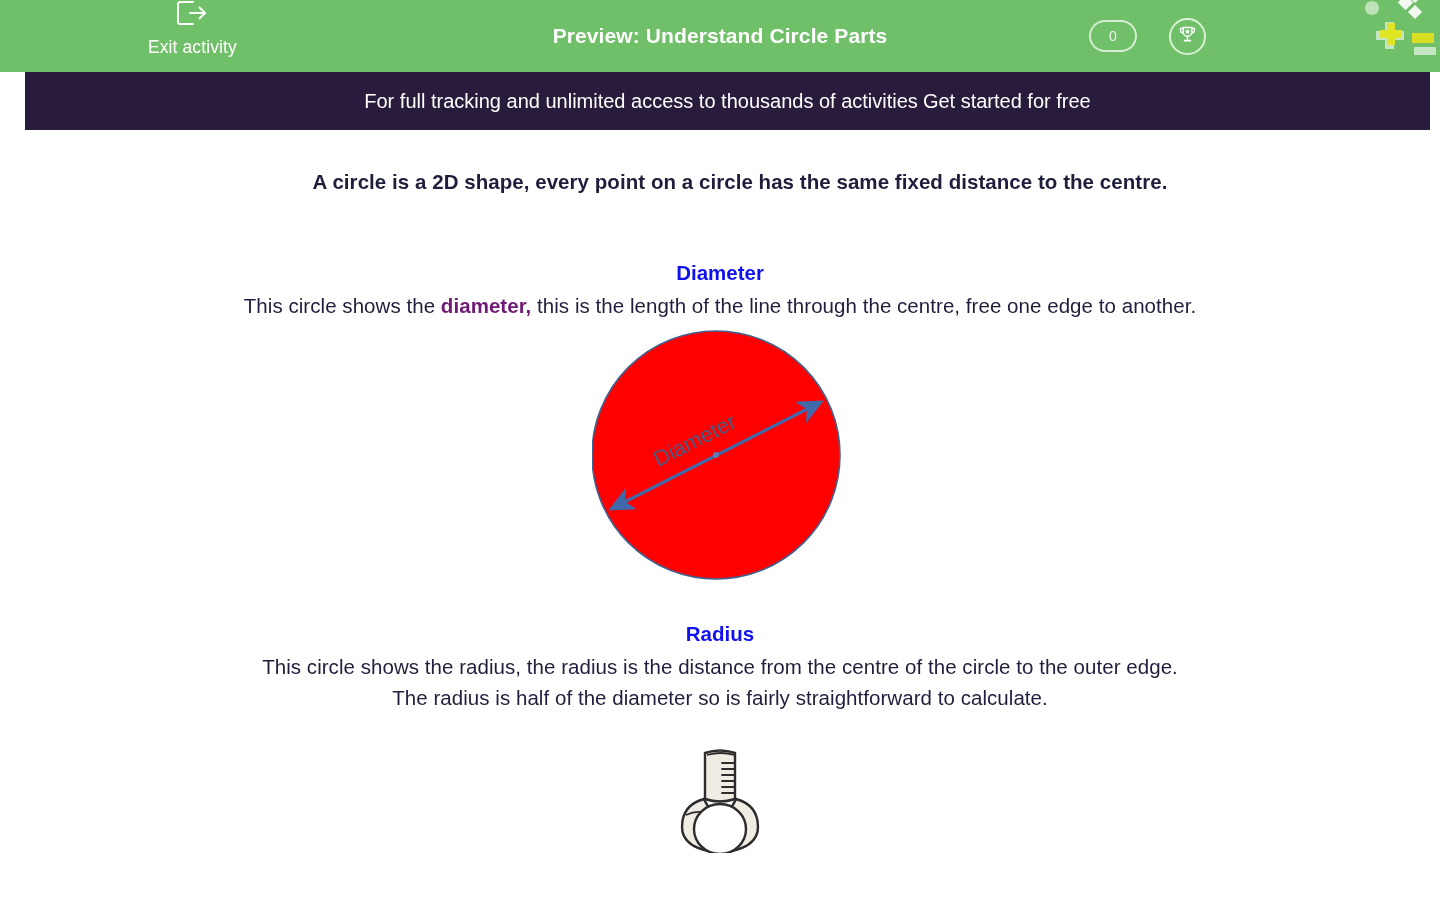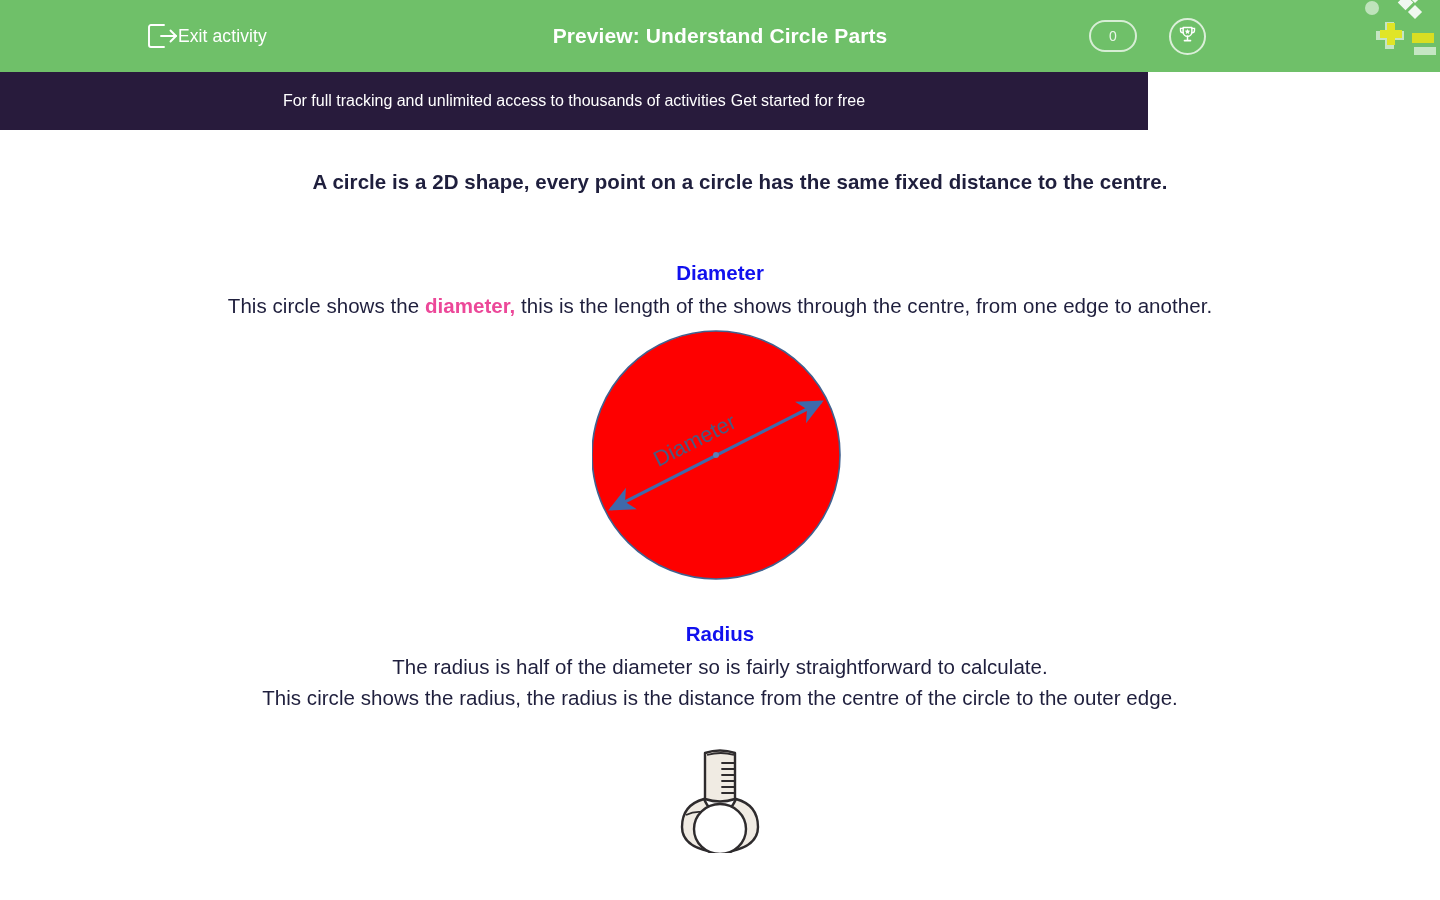--- a/index.html
+++ b/index.html
@@ -13,22 +13,23 @@
   
   .header {
     position:relative;
     width:1440px; height:72px;
     background:#6fc069;
     display:flex; align-items:center;
     overflow:hidden;
   }
   .exit-activity {
     position:absolute; left:148px; top:0; height:72px;
-    display:flex; align-items:center; 
+    display:flex; align-items:center; gap:11px;
     cursor:pointer;
+    flex-direction:column;
   }
   .exit-icon { width:30px; height:26px; display:block; }
   .exit-label {
     color:#ffffff; font-size:17.5px; font-weight:400;
     letter-spacing:.1px; white-space:nowrap;
   }
   .header-title {
     position:absolute; left:0; right:0; top:0; height:72px;
     display:flex; align-items:center; justify-content:center;
     color:#ffffff; font-size:21px; font-weight:700;
@@ -48,24 +49,24 @@
     width:37px; height:37px;
     border:2px solid rgba(255,255,255,.75);
     border-radius:50%;
     display:flex; align-items:center; justify-content:center;
     cursor:pointer;
   }
   .deco { position:absolute; right:0; top:0; width:84px; height:60px; }
 
   
   .promo {
-    width:1148px; height:58px;
+    width:1405px; height:58px;
     background:#281b3c;
     display:flex; align-items:center; justify-content:center;
-    color:#ffffff; font-size:16px; font-weight:400;
+    color:#ffffff; font-size:20px; font-weight:400;margin-left:25px;
   }
   .promo b { font-weight:400; margin-left:5px; cursor:pointer; }
 
   
   .main {
     width:1440px; height:770px;
     background:#ffffff;
     padding-top:36px;
     text-align:center;
     overflow:hidden;
@@ -78,21 +79,21 @@
   .p-line.bold { font-weight:700;padding-left:40px; }
   .spacer-lg { height:31px; }
   .spacer-md { height:30px; }
 
   .section-head {
     color:#1111ee;
     font-size:20.5px; font-weight:700;
     line-height:30px;
     margin-bottom:2px;
   }
-  .blue-bold { color:#ec4899; font-weight:700; }
+  .blue-bold { color:#701a75; font-weight:700; }
 
   .figure-wrap { position:relative; width:1440px; }
   .circle-fig { display:block; margin:8px auto 0; }
   .compass-fig { display:block; margin:30px auto 0; }
 </style>
 </head>
 <body>
 
 <div class="header">
 
@@ -156,21 +157,21 @@
 <div class="main">
 
   <div class="p-line bold">A circle is a 2D shape, every point on a circle has the same fixed distance to the centre.</div>
 
   <div class="spacer-lg"></div>
 
 
   <div class="spacer-md"></div>
 
   <div class="section-head">Diameter</div>
-  <div class="p-line"><span>This circle shows the </span><span class="blue-bold">diameter,</span><span> this is the length of the shows through the centre, from one edge to another.</span></div>
+  <div class="p-line"><span>This circle shows the </span><span class="blue-bold">diameter,</span><span> this is the length of the line through the centre, free one edge to another.</span></div>
 
   <div class="figure-wrap">
     <span class="circle-fig">
       <svg width="256" height="256" viewBox="0 0 256 256">
         <circle cx="124" cy="126" r="124" fill="#fe0000" stroke="#41618f" stroke-width="1.6"></circle>
         <defs>
           <marker id="ah-end" markerWidth="9" markerHeight="9" refX="7.4" refY="4.5" orient="auto">
             <path d="M0,0.6 L8.4,4.5 L0,8.4 L2.3,4.5 z" fill="#3f69aa"></path>
           </marker>
           <marker id="ah-start" markerWidth="9" markerHeight="9" refX="1.6" refY="4.5" orient="auto">
@@ -180,22 +181,22 @@
         <line x1="19" y1="180" x2="229" y2="73" stroke="#3f69aa" stroke-width="3.1" marker-end="url(#ah-end)" marker-start="url(#ah-start)"></line>
         <circle cx="124" cy="126" r="3" fill="#5b7fb5"></circle>
         <text x="106" y="118" fill="#4a5a80" font-family="'Liberation Sans',sans-serif" font-size="22" font-weight="400" text-anchor="middle" transform="rotate(-27 106 118)">Diameter</text>
       </svg>
     </span>
   </div>
 
   <div class="spacer-md"></div>
 
   <div class="section-head">Radius</div>
+  <div class="p-line">This circle shows the radius, the radius is the distance from the centre of the circle to the outer edge.</div>
   <div class="p-line">The radius is half of the diameter so is fairly straightforward to calculate.</div>
-  <div class="p-line">This circle shows the radius, the radius is the distance from the centre of the circle to the outer edge.</div>
 
   <div class="figure-wrap">
     <span class="compass-fig">
       <svg width="120" height="110" viewBox="0 0 120 110">
         <g fill="#f0ebe3" stroke="#2e2b2d" stroke-width="2.4" stroke-linejoin="round">
           <path d="M45 10 q15 -5 30 0 v46 q-15 5 -30 0 z"></path>
           <path d="M44 56 q-22 6 -22 28 q0 22 38 26 q38 -4 38 -26 q0 -22 -22 -28
                    q-6 14 -16 14 q-10 0 -16 -14 z"></path>
         </g>
         <ellipse cx="60" cy="86" rx="26" ry="25" fill="#ffffff" stroke="#2e2b2d" stroke-width="2.4"></ellipse>

